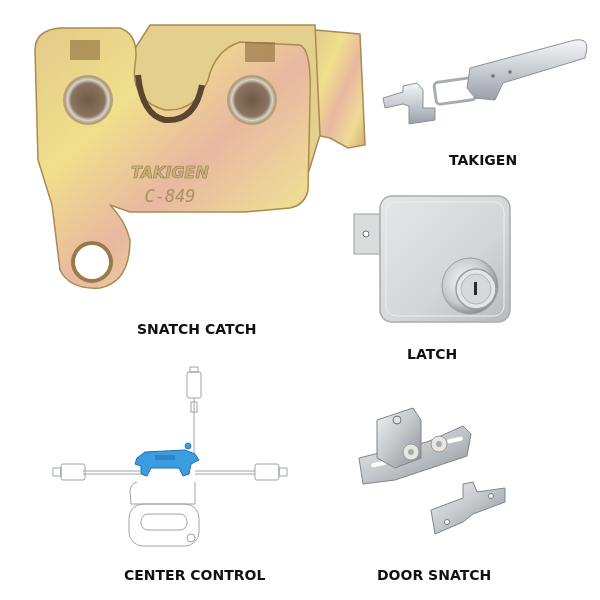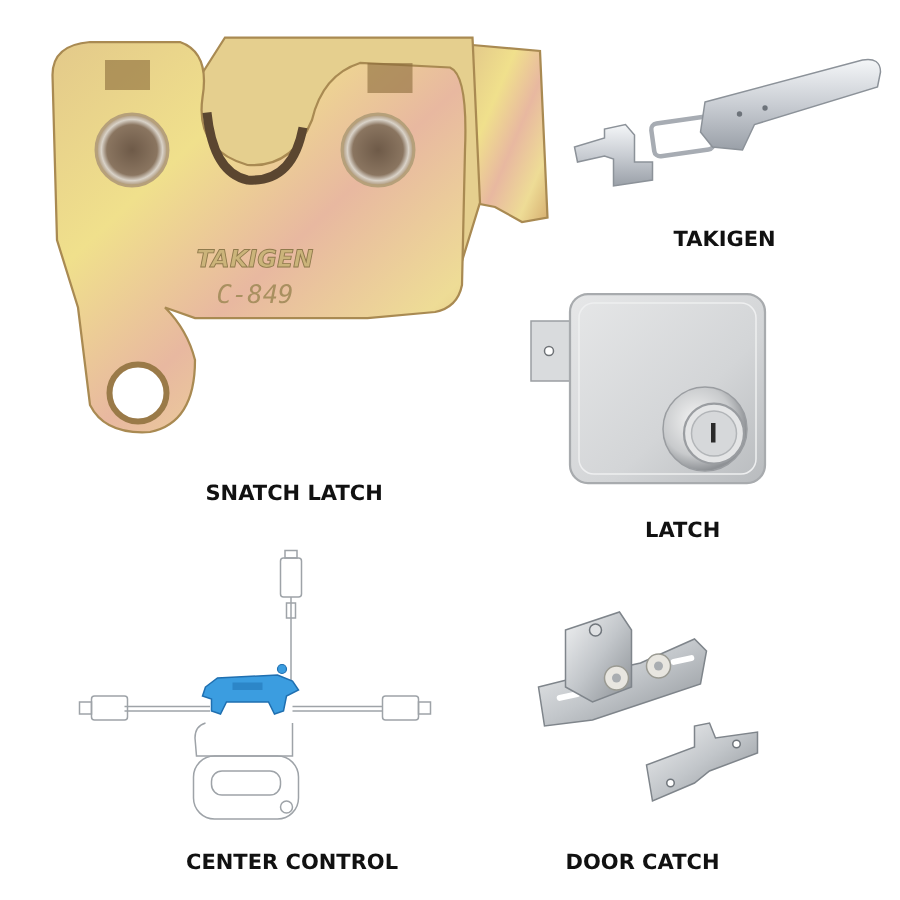--- a/index.html
+++ b/index.html
@@ -51,21 +51,21 @@
 
     <circle cx="58" cy="80" r="24" fill="url(#hole)" stroke="#b6a07a" stroke-width="2"></circle>
     <circle cx="222" cy="80" r="24" fill="url(#hole)" stroke="#b6a07a" stroke-width="2"></circle>
 
     <circle cx="62" cy="242" r="19" fill="#ffffff" stroke="#9a7a48" stroke-width="4"></circle>
 
     <text x="140" y="158" text-anchor="middle" font-family="DejaVu Sans, sans-serif" font-size="16" font-weight="bold" fill="#cbb47a" stroke="#8f7a4c" stroke-width="0.6">TAKIGEN</text>
     <text x="140" y="182" text-anchor="middle" font-family="DejaVu Sans Mono, monospace" font-size="17" fill="#a99060">C-849</text>
   </svg>
 </div>
-<div class="label" style="left:137px;top:321px;">SNATCH LATCH</div>
+<div class="label" style="left:137px;top:321px;">SNATCH CATCH</div>
 
 <div class="item" style="left:375px;top:28px;width:220px;height:110px;">
   <svg width="220" height="110" viewBox="0 0 220 110" style="left:0;top:0;">
     <defs>
       <linearGradient id="steel" x1="0" y1="0" x2="0" y2="1">
         <stop offset="0" stop-color="#f4f6f8"></stop>
         <stop offset="0.5" stop-color="#c9cdd3"></stop>
         <stop offset="1" stop-color="#9aa0a8"></stop>
       </linearGradient>
     </defs>
@@ -101,21 +101,21 @@
 
     <rect x="28" y="4" width="130" height="126" rx="12" fill="url(#brushed)" stroke="#a8abae" stroke-width="1.5"></rect>
     <rect x="34" y="10" width="118" height="114" rx="10" fill="none" stroke="#eeeff0" stroke-width="1"></rect>
 
     <circle cx="118" cy="94" r="28" fill="url(#cyl)" stroke="#9a9da1" stroke-width="1"></circle>
     <circle cx="124" cy="97" r="20" fill="#e4e5e6" stroke="#9a9da1" stroke-width="1.5"></circle>
     <circle cx="124" cy="97" r="15" fill="#d6d8da" stroke="#b2b5b8" stroke-width="1"></circle>
     <rect x="122" y="90" width="3" height="13" fill="#2a2a2a"></rect>
   </svg>
 </div>
-<div class="label" style="left:430px;top:346px;">LATCH</div>
+<div class="label" style="left:407px;top:346px;">LATCH</div>
 
 <div class="item" style="left:45px;top:362px;width:250px;height:190px;">
   <svg width="250" height="190" viewBox="0 0 250 190" style="left:0;top:0;">
     <g fill="none" stroke="#9ea3a8" stroke-width="1">
 
       <rect x="142" y="10" width="14" height="26" rx="2"></rect>
       <rect x="145" y="5" width="8" height="5"></rect>
       <line x1="149" y1="36" x2="149" y2="92"></line>
       <rect x="146" y="40" width="6" height="10"></rect>
 
@@ -165,13 +165,13 @@
     <circle cx="56" cy="54" r="8" fill="#e8e6e0" stroke="#9a9a92"></circle>
     <circle cx="84" cy="46" r="8" fill="#e8e6e0" stroke="#9a9a92"></circle>
     <circle cx="56" cy="54" r="3" fill="#a9adb1"></circle>
     <circle cx="84" cy="46" r="3" fill="#a9adb1"></circle>
 
     <path d="M76 112 L108 100 L108 86 L118 84 L122 94 L150 90 L150 104 L118 116 L108 124 L80 136 Z" fill="url(#chrome)" stroke="#7f858b" stroke-width="1"></path>
     <circle cx="136" cy="98" r="2.5" fill="#ffffff" stroke="#6f757b"></circle>
     <circle cx="92" cy="124" r="2.5" fill="#ffffff" stroke="#6f757b"></circle>
   </svg>
 </div>
-<div class="label" style="left:377px;top:567px;">DOOR CATCH</div>
+<div class="label" style="left:377px;top:567px;">DOOR SNATCH</div>
 
 </body></html>

